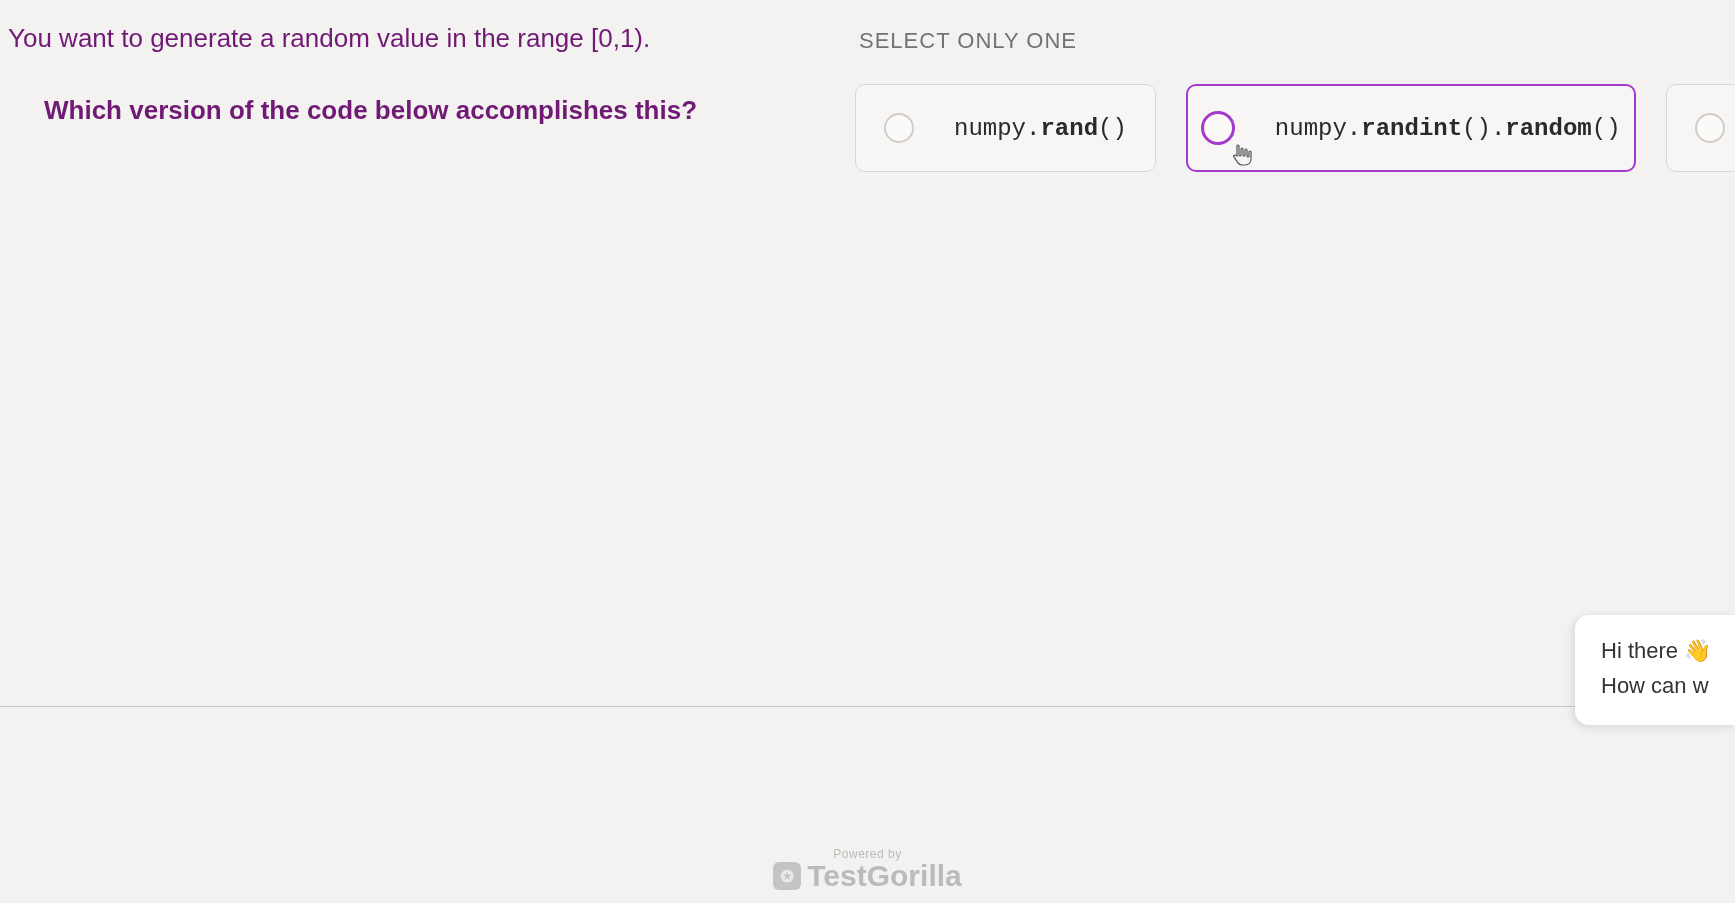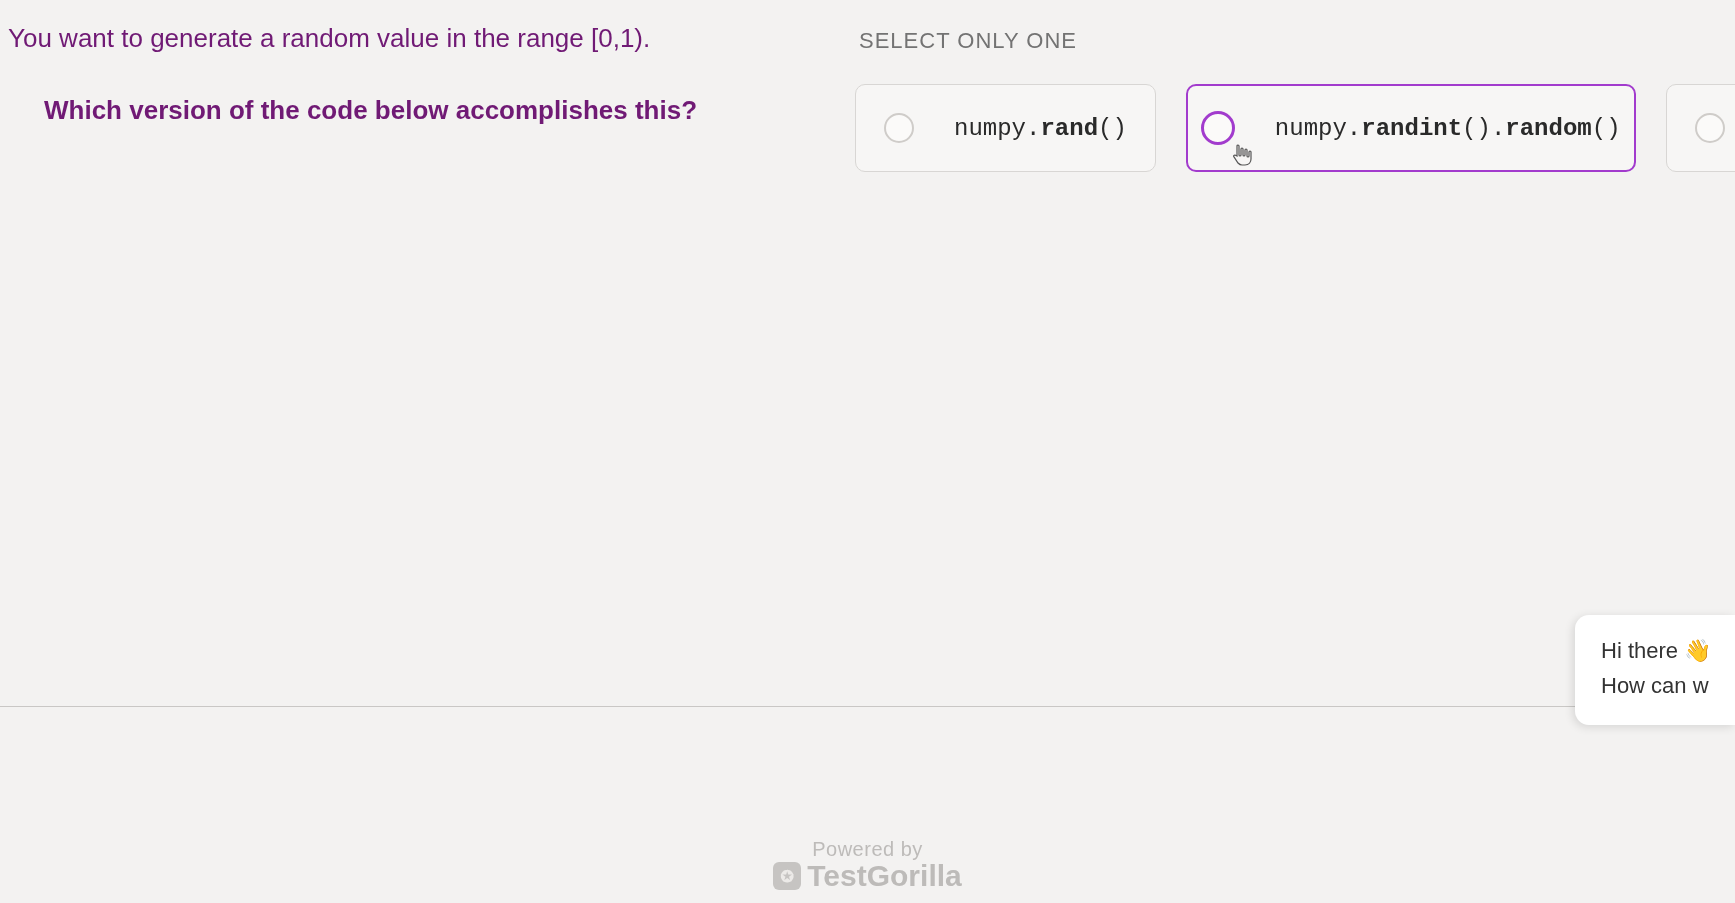--- a/index.html
+++ b/index.html
@@ -100,21 +100,21 @@
   .footer {
     position: absolute;
     bottom: 10px;
     left: 0;
     right: 0;
     text-align: center;
     color: #bdbbb9;
     font-size: 18px;
   }
   .footer .powered {
-    font-size: 20px;
+    font-size: 12px;
     letter-spacing: 0.5px;
   }
   .footer .brand {
     font-size: 30px;
     font-weight: 700;
     color: #bdbbb9;
     display: flex;
     align-items: center;
     justify-content: center;
     gap: 6px;

